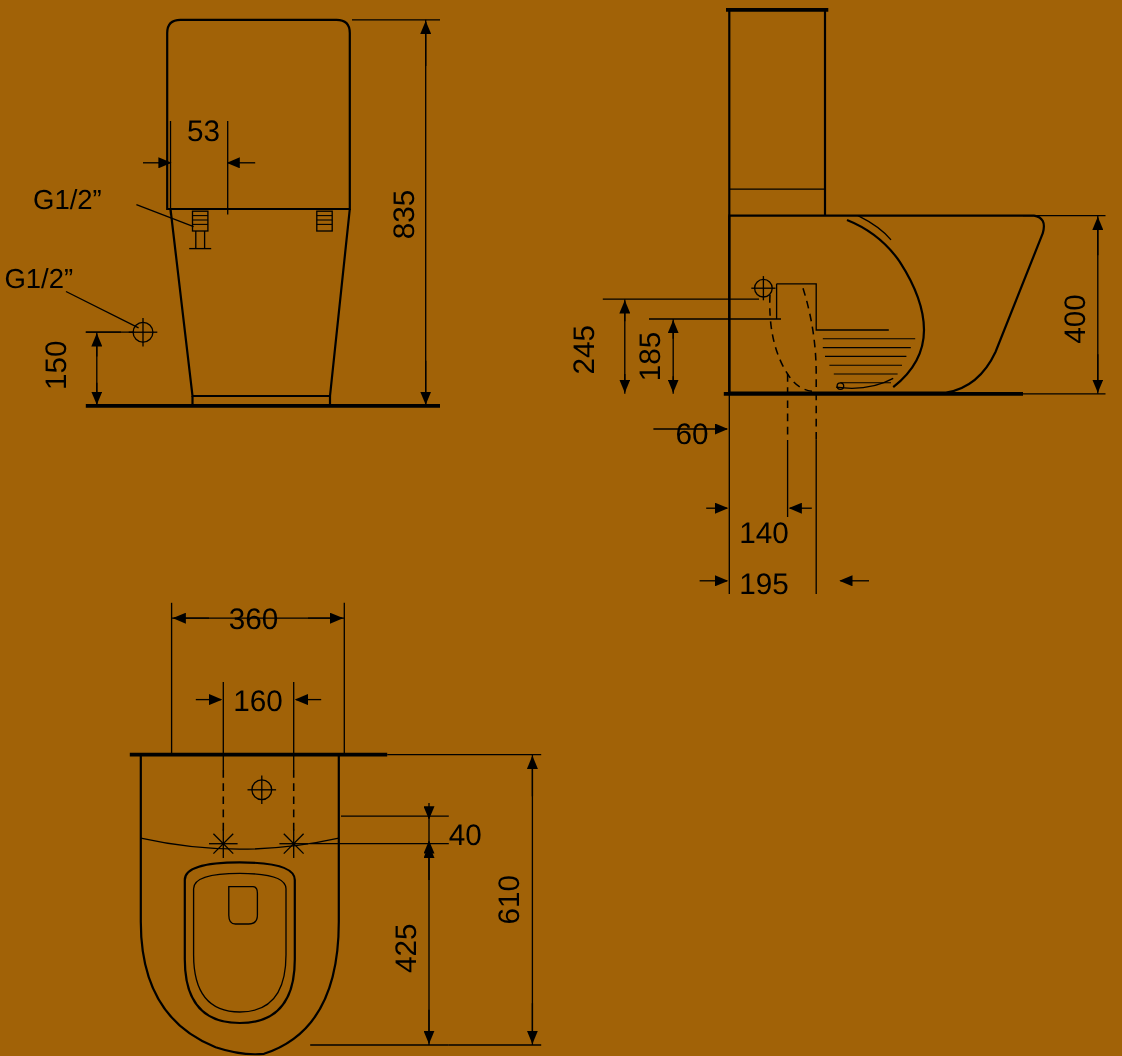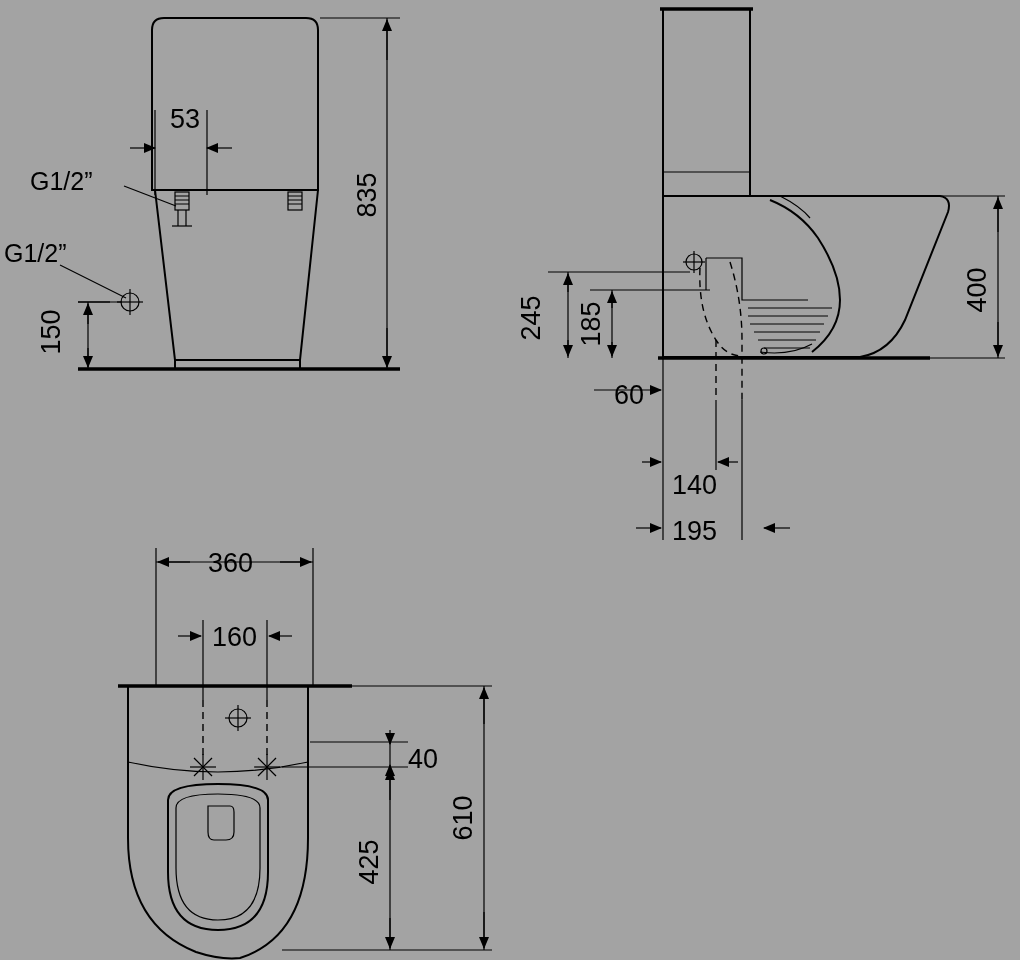--- a/index.html
+++ b/index.html
@@ -7,21 +7,21 @@
     padding: 0;
     background: #ffffff;
   }
   body {
     font-family: "Liberation Sans", sans-serif;
   }
   #sheet {
     position: relative;
     width: 1020px;
     height: 960px;
-    background: #a3a3a3;
+    background: #a16207;
     overflow: hidden;
   }
   #sheet svg {
     position: absolute;
     left: 0;
     top: 0;
   }
   .dimtext {
     font-family: "Liberation Sans", sans-serif;
     font-size: 27px;

